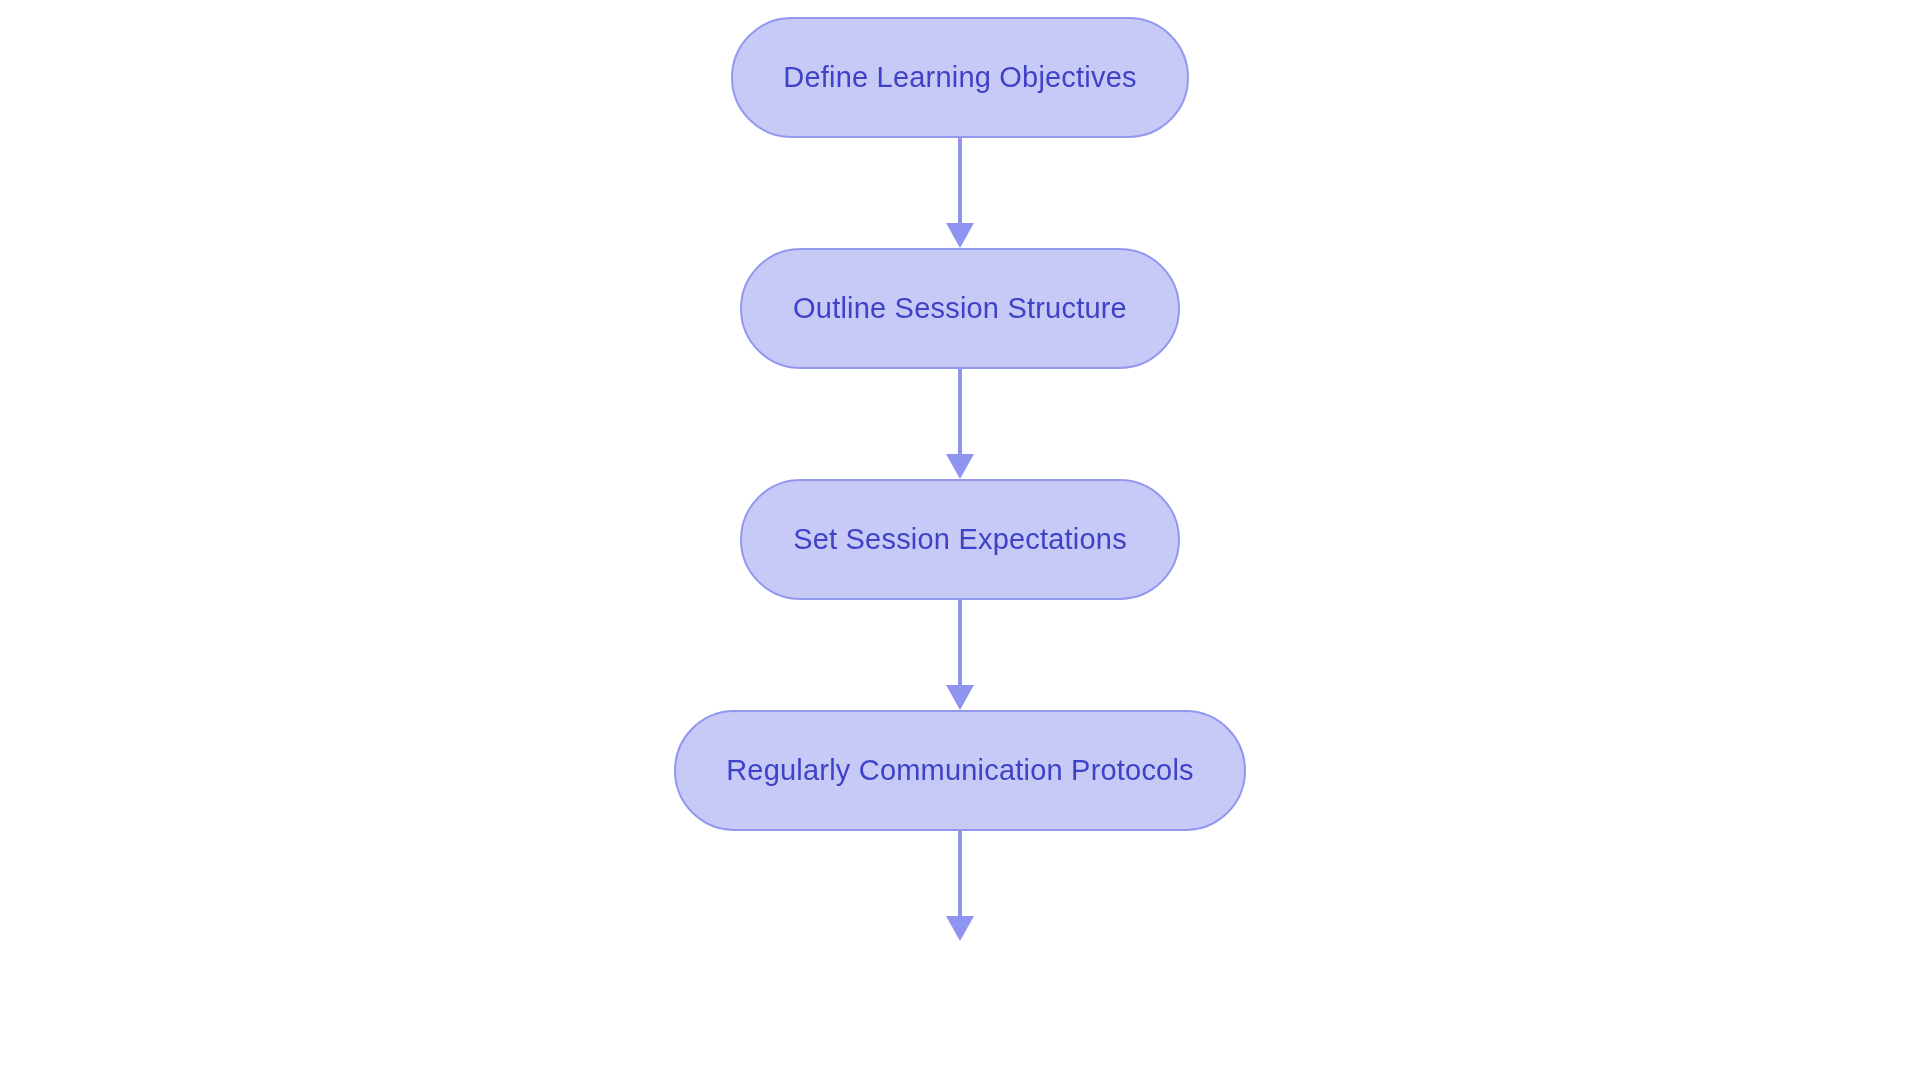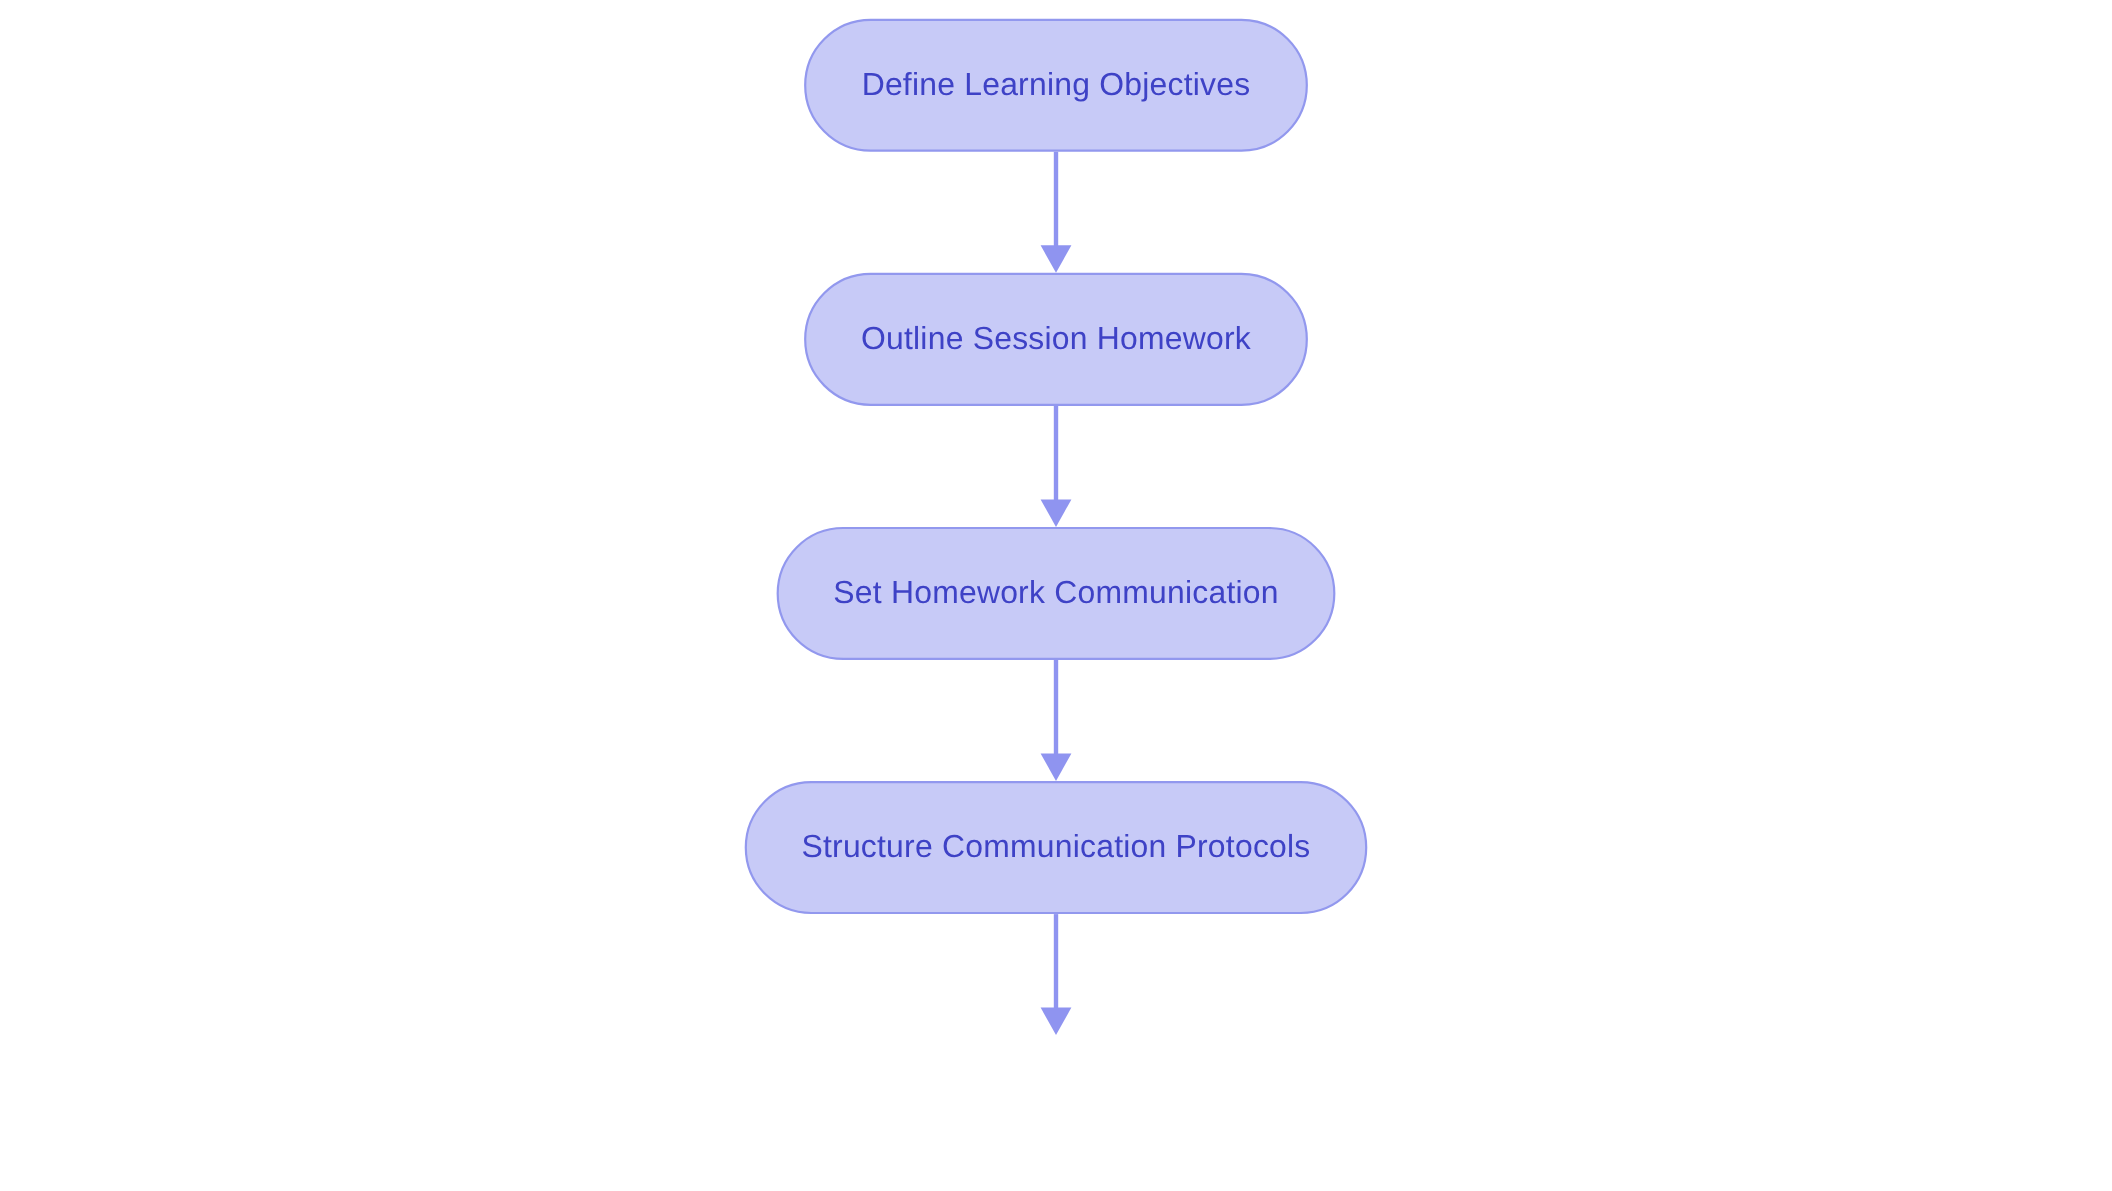--- a/index.html
+++ b/index.html
@@ -73,39 +73,39 @@
     <div class="node">
       <span class="node-label">Define Learning Objectives</span>
     </div>
 
     <div class="arrow">
       <div class="arrow-line"></div>
       <div class="arrow-head"></div>
     </div>
 
     <div class="node">
-      <span class="node-label">Outline Session Homework</span>
+      <span class="node-label">Outline Session Structure</span>
     </div>
 
     <div class="arrow">
       <div class="arrow-line"></div>
       <div class="arrow-head"></div>
     </div>
 
     <div class="node">
-      <span class="node-label">Set Homework Communication</span>
+      <span class="node-label">Set Session Expectations</span>
     </div>
 
     <div class="arrow">
       <div class="arrow-line"></div>
       <div class="arrow-head"></div>
     </div>
 
     <div class="node">
-      <span class="node-label">Structure Communication Protocols</span>
+      <span class="node-label">Regularly Communication Protocols</span>
     </div>
 
     <div class="arrow">
       <div class="arrow-line"></div>
       <div class="arrow-head"></div>
     </div>
 
 
   </div>
 </div>

